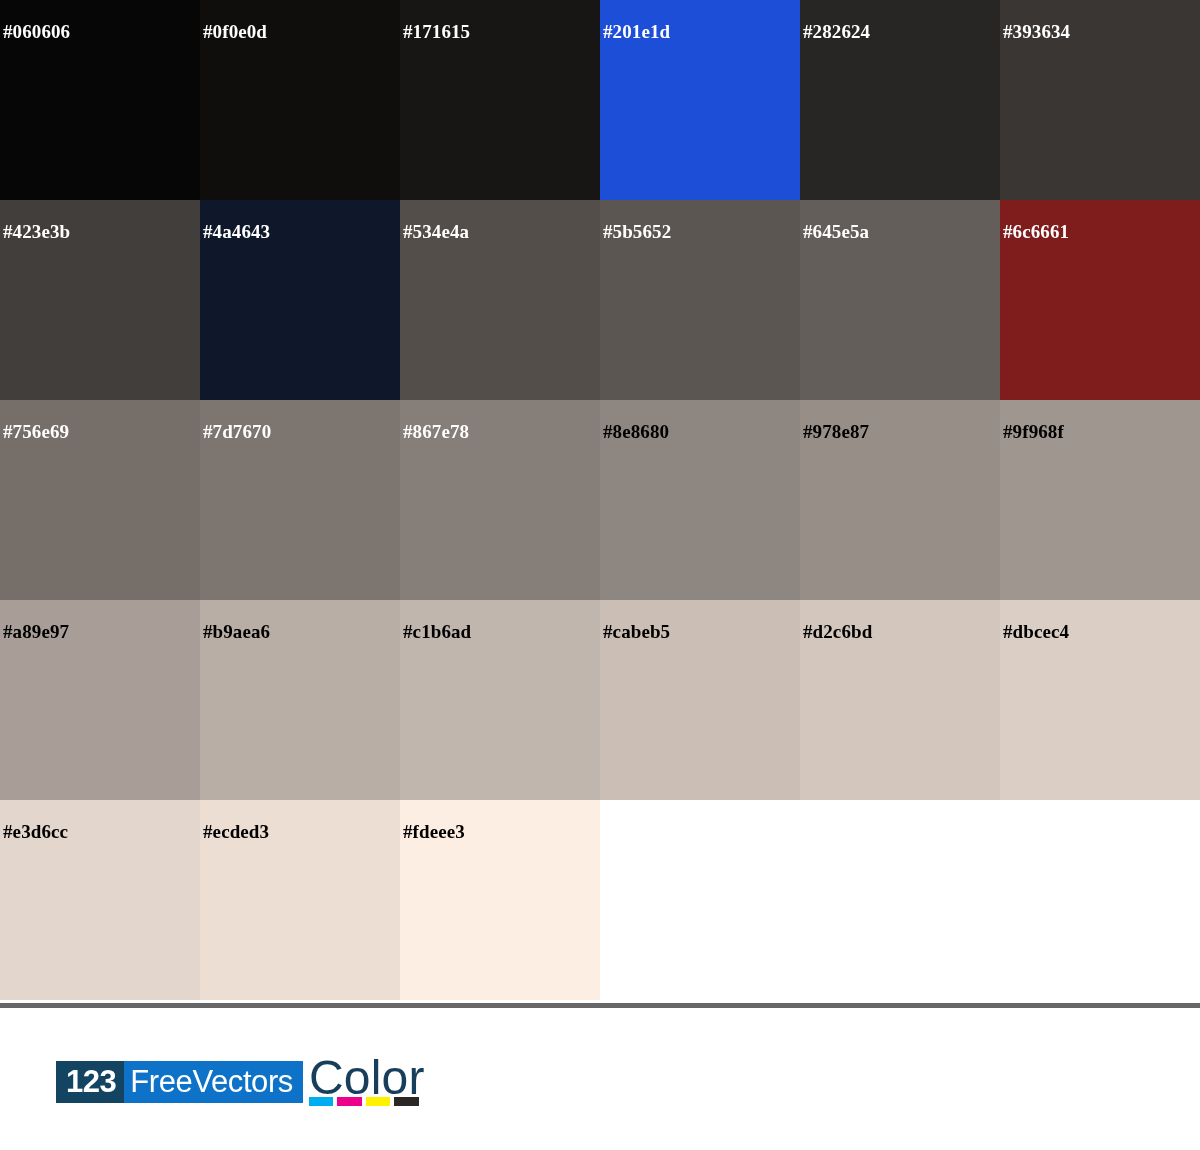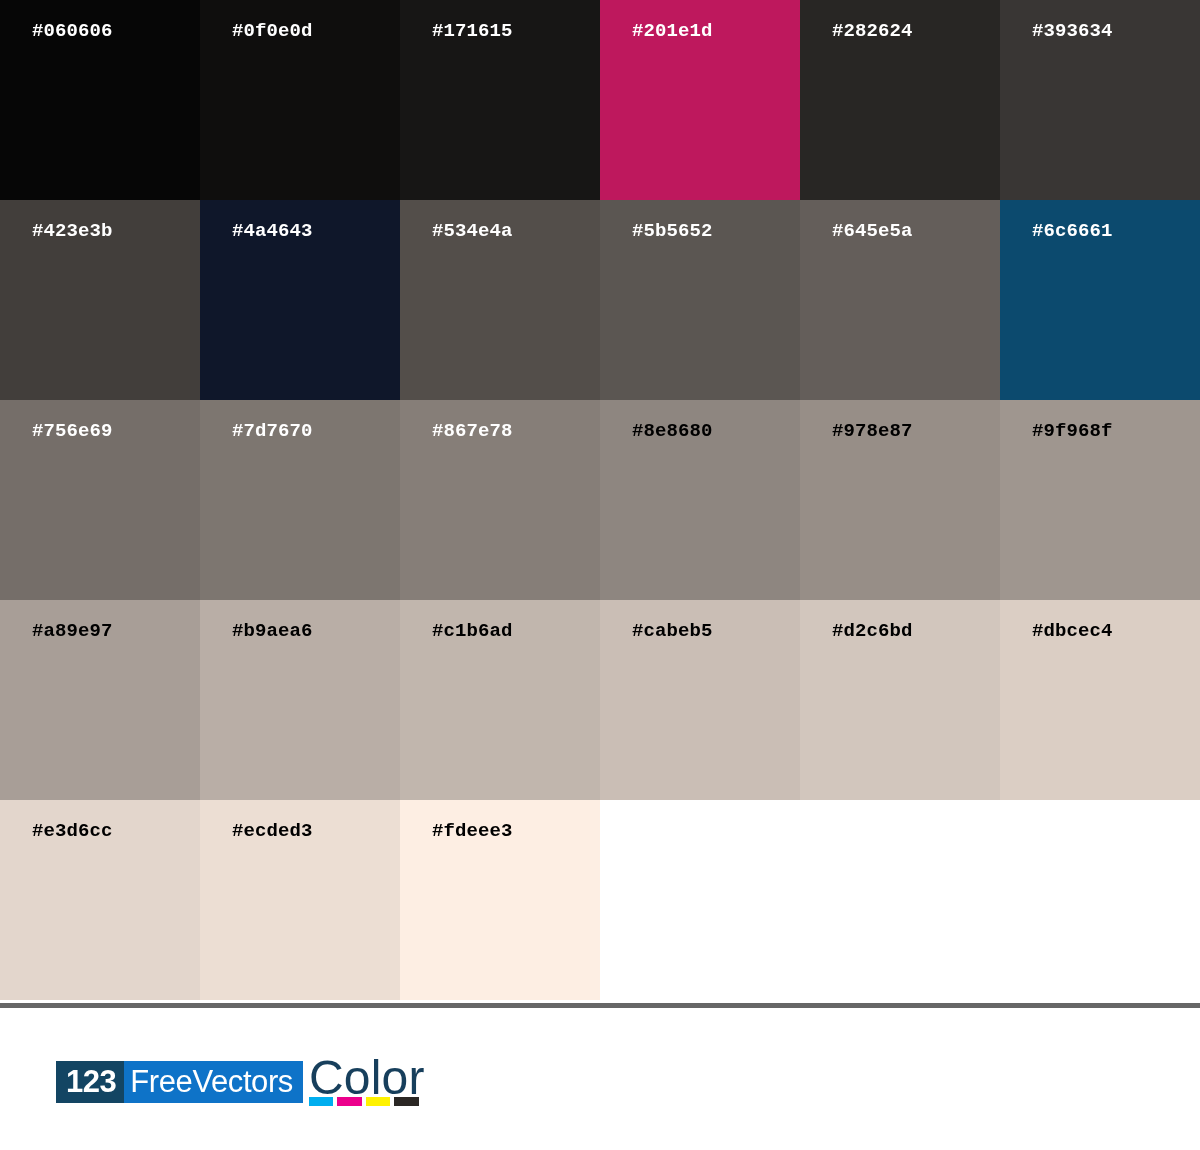--- a/index.html
+++ b/index.html
@@ -32,23 +32,23 @@
 
   .swatch {
     position: relative;
     width: 200px;
     height: 200px;
     overflow: hidden;
   }
 
   .swatch-label {
     position: absolute;
-    left: 32px;
+    left: 3px;
     top: 22px;
-    font-family: Liberation Mono, monospace;
+    font-family: Liberation Serif, serif;
     font-size: 19px;
     font-weight: bold;
     letter-spacing: 0.1px;
     white-space: nowrap;
     line-height: 1;
   }
 
   .swatch.light-text .swatch-label { color: #ffffff; }
   .swatch.dark-text  .swatch-label { color: #000000; }
 
@@ -159,21 +159,21 @@
   <div id="swatch-grid">
       <div class="swatch light-text" style="background: rgb(6, 6, 6);">
         <span class="swatch-label">#060606</span>
       </div>
       <div class="swatch light-text" style="background: rgb(15, 14, 13);">
         <span class="swatch-label">#0f0e0d</span>
       </div>
       <div class="swatch light-text" style="background: rgb(23, 22, 21);">
         <span class="swatch-label">#171615</span>
       </div>
-      <div class="swatch light-text" style="background: #be185d;">
+      <div class="swatch light-text" style="background: #1d4ed8;">
         <span class="swatch-label">#201e1d</span>
       </div>
       <div class="swatch light-text" style="background: rgb(40, 38, 36);">
         <span class="swatch-label">#282624</span>
       </div>
       <div class="swatch light-text" style="background: rgb(57, 54, 52);">
         <span class="swatch-label">#393634</span>
       </div>
       <div class="swatch light-text" style="background: rgb(66, 62, 59);">
         <span class="swatch-label">#423e3b</span>
@@ -183,21 +183,21 @@
       </div>
       <div class="swatch light-text" style="background: rgb(83, 78, 74);">
         <span class="swatch-label">#534e4a</span>
       </div>
       <div class="swatch light-text" style="background: rgb(91, 86, 82);">
         <span class="swatch-label">#5b5652</span>
       </div>
       <div class="swatch light-text" style="background: rgb(100, 94, 90);">
         <span class="swatch-label">#645e5a</span>
       </div>
-      <div class="swatch light-text" style="background: #0c4a6e; padding-left: 8px;">
+      <div class="swatch light-text" style="background: #7f1d1d; padding-left: 8px;">
         <span class="swatch-label">#6c6661</span>
       </div>
       <div class="swatch light-text" style="background: rgb(117, 110, 105);">
         <span class="swatch-label">#756e69</span>
       </div>
       <div class="swatch light-text" style="background: rgb(125, 118, 112);">
         <span class="swatch-label">#7d7670</span>
       </div>
       <div class="swatch light-text" style="background: rgb(134, 126, 120);">
         <span class="swatch-label">#867e78</span>

